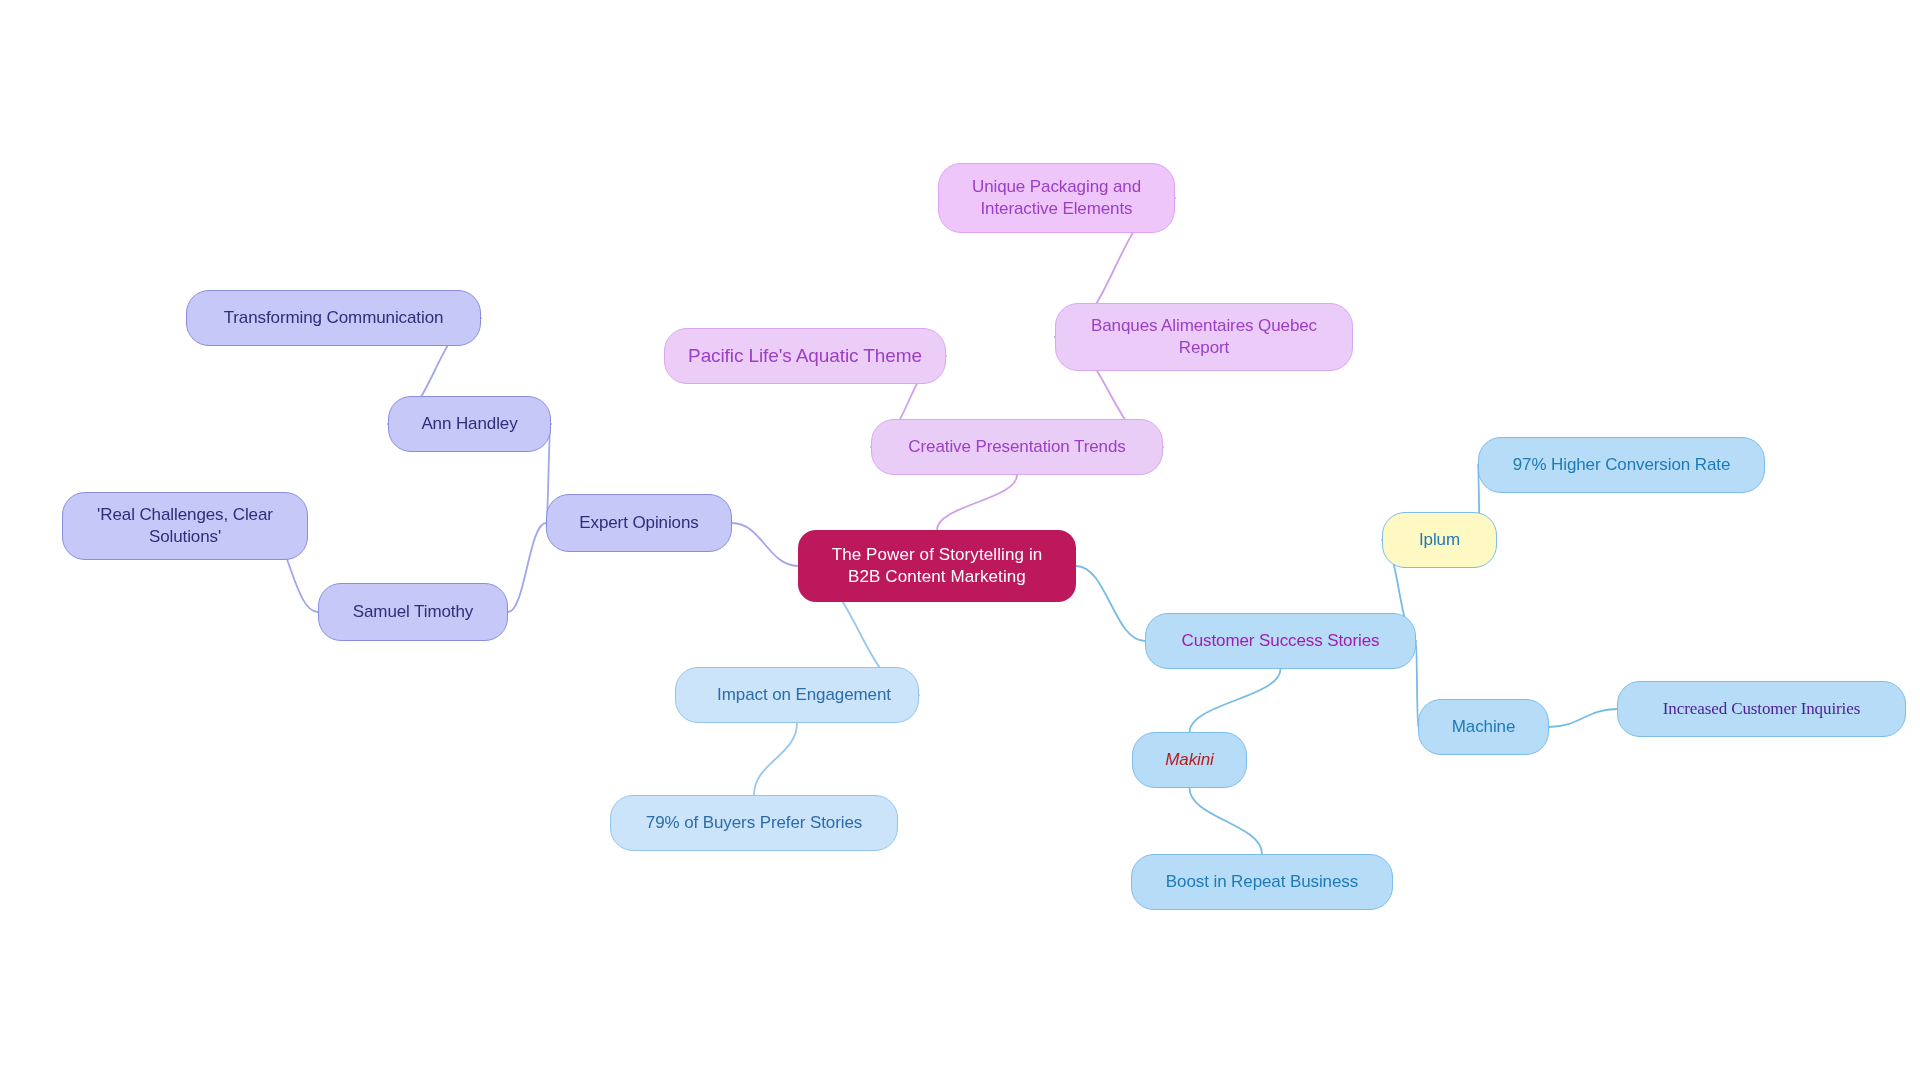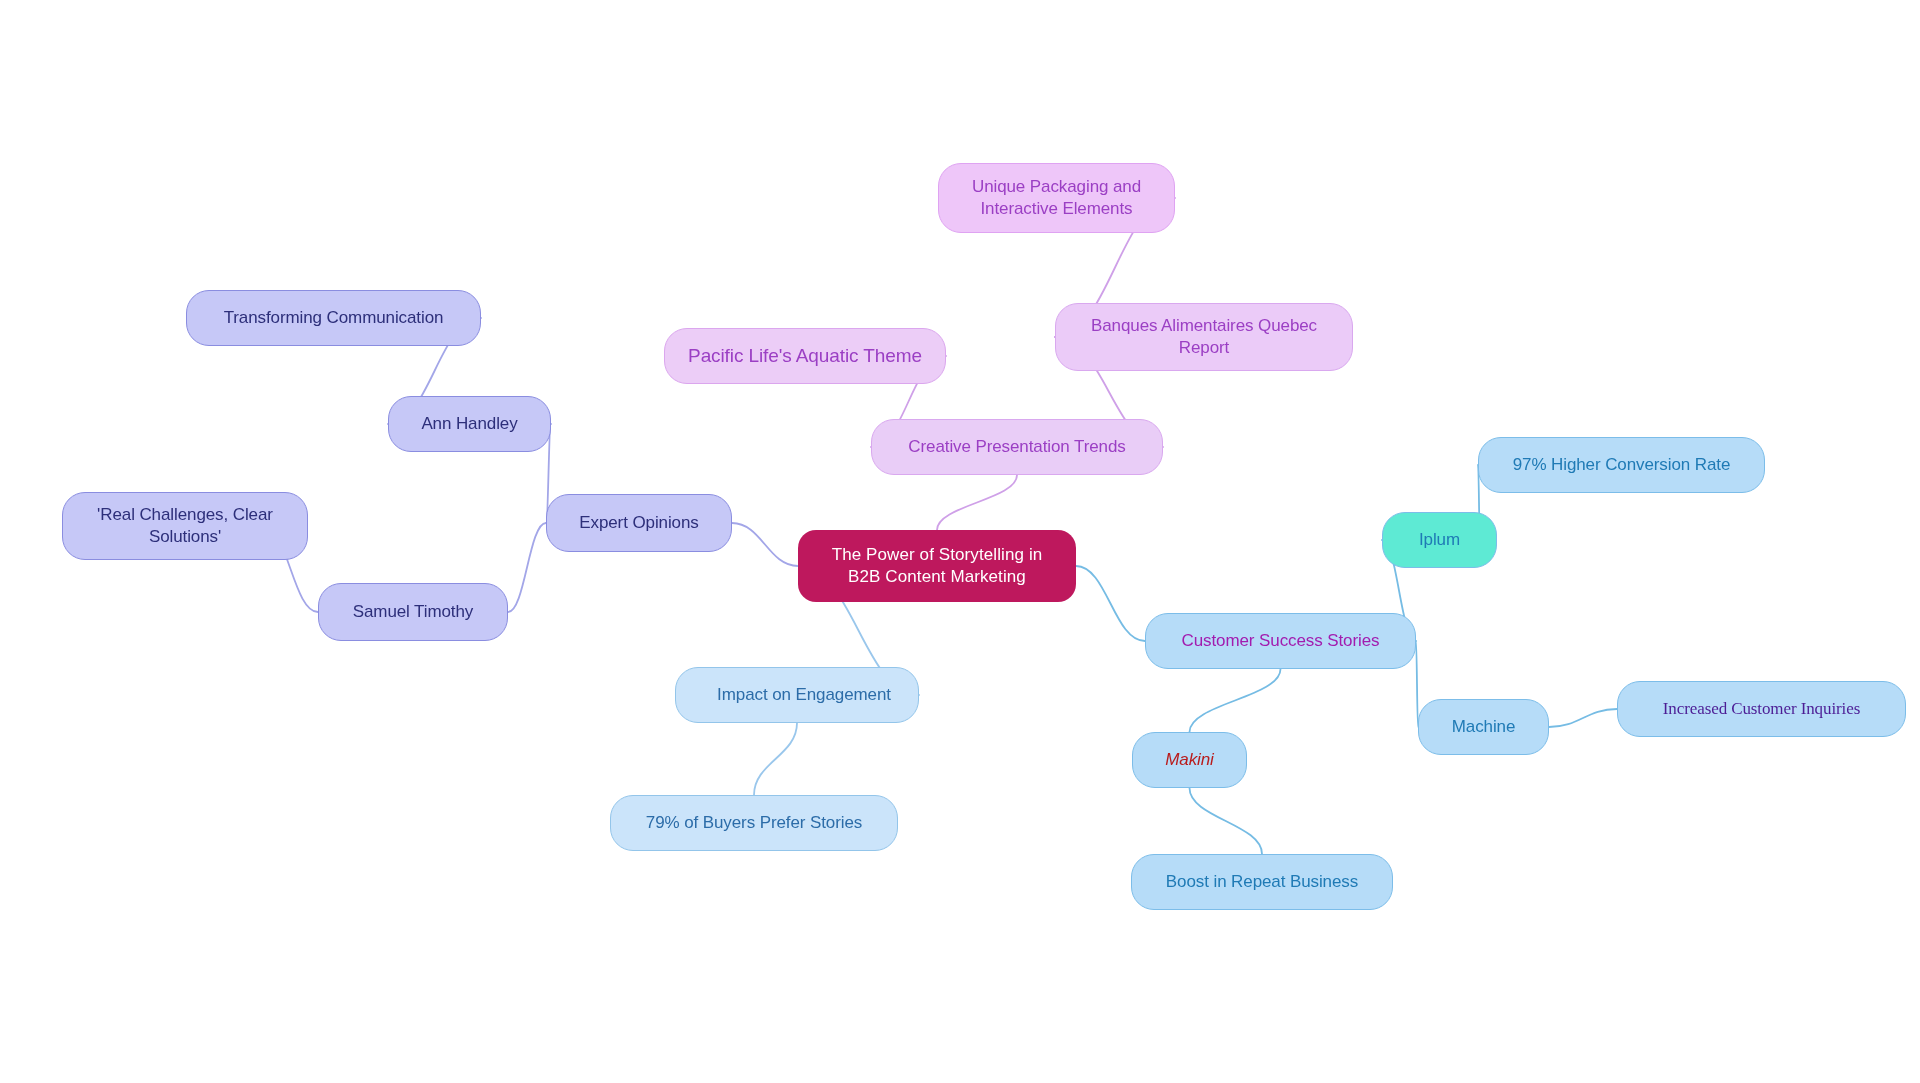--- a/index.html
+++ b/index.html
@@ -80,21 +80,21 @@
       <div class="node" style="left: 318px; top: 583px; width: 190px; height: 58px; background: rgb(198, 200, 247); color: rgb(45, 47, 122); font-size: 17px; border-color: rgb(138, 141, 224);">Samuel Timothy</div>
       <div class="node" style="left: 17px; top: 492px; width: 246px; height: 68px; background: rgb(198, 200, 247); color: rgb(45, 47, 122); font-size: 17px; border-color: rgb(138, 141, 224); margin-left: 45px;">'Real Challenges, Clear
 Solutions'</div>
       <div class="node" style="left: 871px; top: 419px; width: 292px; height: 56px; background: rgb(233, 205, 247); color: rgb(155, 63, 196); font-size: 17px; border-color: rgb(217, 168, 239);">Creative Presentation Trends</div>
       <div class="node" style="left: 664px; top: 328px; width: 282px; height: 56px; background: rgb(236, 205, 247); color: rgb(155, 63, 196); font-size: 19px; border-color: rgb(219, 166, 238);">Pacific Life's Aquatic Theme</div>
       <div class="node" style="left: 1055px; top: 303px; width: 298px; height: 68px; background: rgb(235, 203, 248); color: rgb(155, 63, 196); font-size: 17px; border-color: rgb(217, 168, 239);">Banques Alimentaires Quebec
 Report</div>
       <div class="node" style="left: 938px; top: 163px; width: 237px; height: 70px; background: rgb(238, 198, 249); color: rgb(155, 63, 196); font-size: 17px; border-color: rgb(223, 163, 242);">Unique Packaging and
 Interactive Elements</div>
       <div class="node" style="left: 1145px; top: 613px; width: 271px; height: 56px; background: rgb(182, 220, 248); color: #a21caf; font-size: 17px; border-color: rgb(124, 189, 233);">Customer Success Stories</div>
-      <div class="node" style="left: 1382px; top: 512px; width: 115px; height: 56px; background: #5eead4; color: rgb(31, 122, 181); font-size: 17px; border-color: rgb(124, 189, 233);">Iplum</div>
+      <div class="node" style="left: 1382px; top: 512px; width: 115px; height: 56px; background: #fef9c3; color: rgb(31, 122, 181); font-size: 17px; border-color: rgb(124, 189, 233);">Iplum</div>
       <div class="node" style="left: 1478px; top: 437px; width: 287px; height: 56px; background: rgb(182, 220, 248); color: rgb(31, 122, 181); font-size: 17px; border-color: rgb(124, 189, 233);">97% Higher Conversion Rate</div>
       <div class="node" style="left: 1418px; top: 699px; width: 131px; height: 56px; background: rgb(182, 220, 248); color: rgb(31, 122, 181); font-size: 17px; border-color: rgb(124, 189, 233);">Machine</div>
       <div class="node" style="left: 1617px; top: 681px; width: 289px; height: 56px; background: rgb(182, 220, 248); color: #4c1d95; font-size: 17px; border-color: rgb(124, 189, 233); font-family: Liberation Serif, serif;">Increased Customer Inquiries</div>
       <div class="node" style="left: 1132px; top: 732px; width: 115px; height: 56px; background: rgb(182, 220, 248); color: #b91c1c; font-size: 17px; border-color: rgb(124, 189, 233); font-style: italic;">Makini</div>
       <div class="node" style="left: 1131px; top: 854px; width: 262px; height: 56px; background: rgb(182, 220, 248); color: rgb(31, 122, 181); font-size: 17px; border-color: rgb(124, 189, 233);">Boost in Repeat Business</div>
       <div class="node" style="left: 675px; top: 667px; width: 244px; height: 56px; background: rgb(203, 228, 250); color: rgb(44, 108, 168); font-size: 17px; border-color: rgb(147, 197, 234); padding-left: 28px;">Impact on Engagement</div>
       <div class="node" style="left: 610px; top: 795px; width: 288px; height: 56px; background: rgb(203, 228, 250); color: rgb(44, 108, 168); font-size: 17px; border-color: rgb(147, 197, 234);">79% of Buyers Prefer Stories</div>
     </div>
 </div>
 

